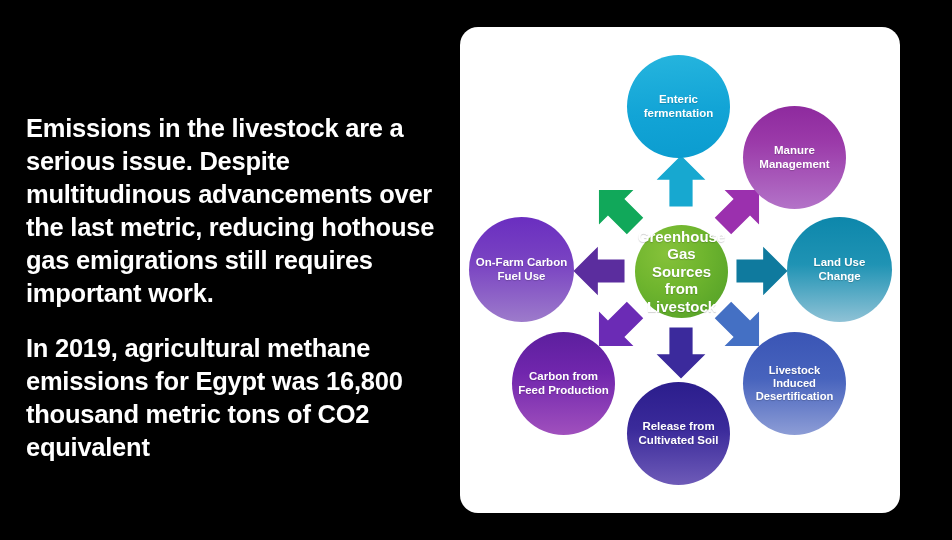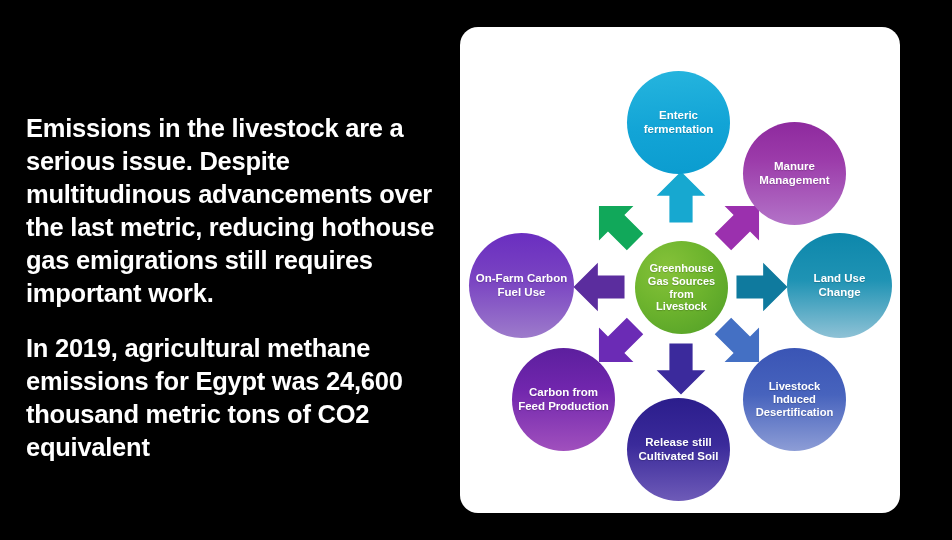--- a/index.html
+++ b/index.html
@@ -38,21 +38,21 @@
     position: absolute;
     left: 460px;
     top: 27px;
     width: 440px;
     height: 486px;
     background: #ffffff;
     border-radius: 18px;
   }
   .diagram {
     position: absolute;
-    left: 0; top: 16px;
+    left: 0; top: 0;
     width: 440px;
     height: 486px;
   }
 
   
   .node {
     position: absolute;
     border-radius: 50%;
     display: flex;
     align-items: center;
@@ -62,21 +62,21 @@
     font-weight: 700;
     line-height: 1.16;
     box-sizing: border-box;
     text-shadow: 0 1px 1px rgba(0,0,0,0.18);
   }
   .node span { display: block; white-space: pre-line; padding: 0 6px; }
 
   .node-center {
     left: 175px; top: 198px;
     width: 93px; height: 93px;
-    font-size: 11px;
+    font-size: 15px;
     background: radial-gradient(circle at 34% 30%, #86c23a 0%, #6fb52e 42%, #4e9d26 100%);
   }
   .node-enteric {
     left: 167px; top: 28px;
     width: 103px; height: 103px;
     font-size: 11.5px;
     background: linear-gradient(175deg, #26b5de 0%, #12a4d6 55%, #0b9ccf 100%);
   }
   .node-postharvest {
     left: 52px; top: 79px;
@@ -137,21 +137,21 @@
   .a-upleft  { left: 128px; top: 152px; }
   .a-upright { left: 252px; top: 152px; }
   .a-dnleft  { left: 128px; top: 272px; }
   .a-dnright { left: 252px; top: 272px; }
 </style>
 </head>
 <body>
 
 <div class="text-panel">
   <p class="para">Emissions in the livestock are a serious issue. Despite multitudinous advancements over the last metric, reducing hothouse gas emigrations still requires important work.</p>
-  <p class="para">In 2019, agricultural methane emissions for Egypt was 24,600 thousand metric tons of CO2 equivalent</p>
+  <p class="para">In 2019, agricultural methane emissions for Egypt was 16,800 thousand metric tons of CO2 equivalent</p>
 </div>
 
 <div class="card">
   <div class="diagram">
 
     <div class="arrow a-up">
       <svg viewBox="0 0 100 100">
           <polygon points="50,6 92,48 70,48 70,94 30,94 30,48 8,48" fill="#17a8d0"></polygon>
         </svg>
     </div>
@@ -210,21 +210,21 @@
     <div class="node node-manure">
       <span>Manure
 Management</span>
     </div>
     <div class="node node-desert">
       <span>Livestock
 Induced
 Desertification</span>
     </div>
     <div class="node node-release">
-      <span>Release still
+      <span>Release from
 Cultivated Soil</span>
     </div>
     <div class="node node-carbon">
       <span>Carbon from
 Feed Production</span>
     </div>
     <div class="node node-onfarm">
       <span>On-Farm Carbon
 Fuel Use</span>
     </div>

